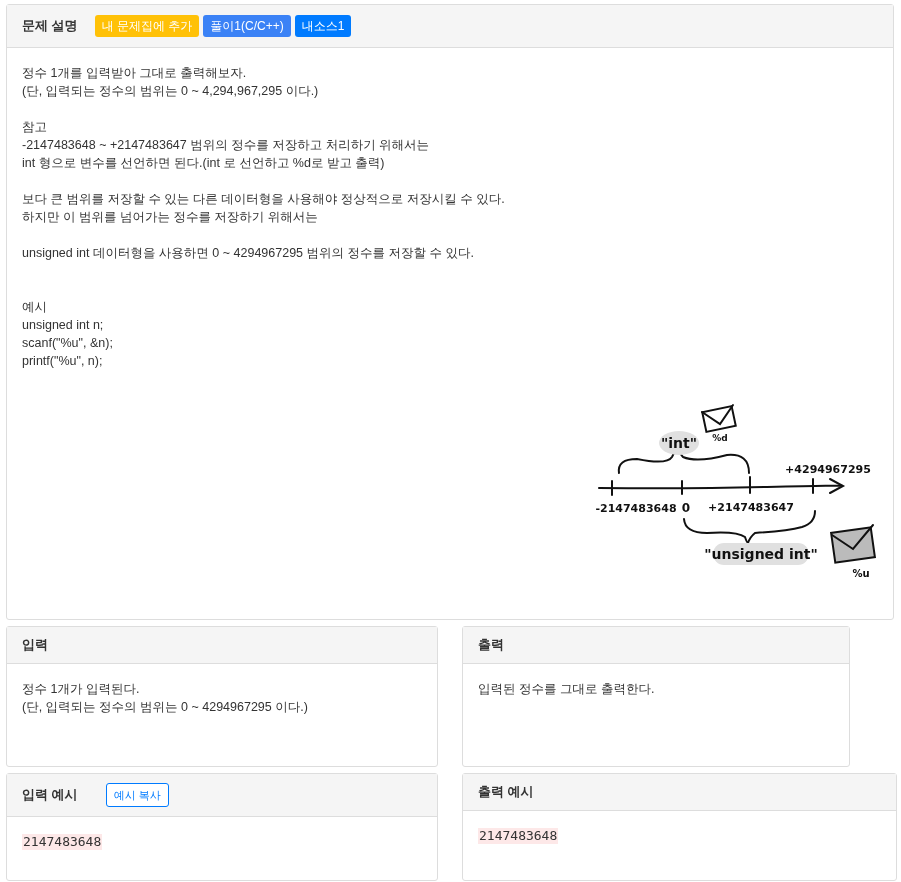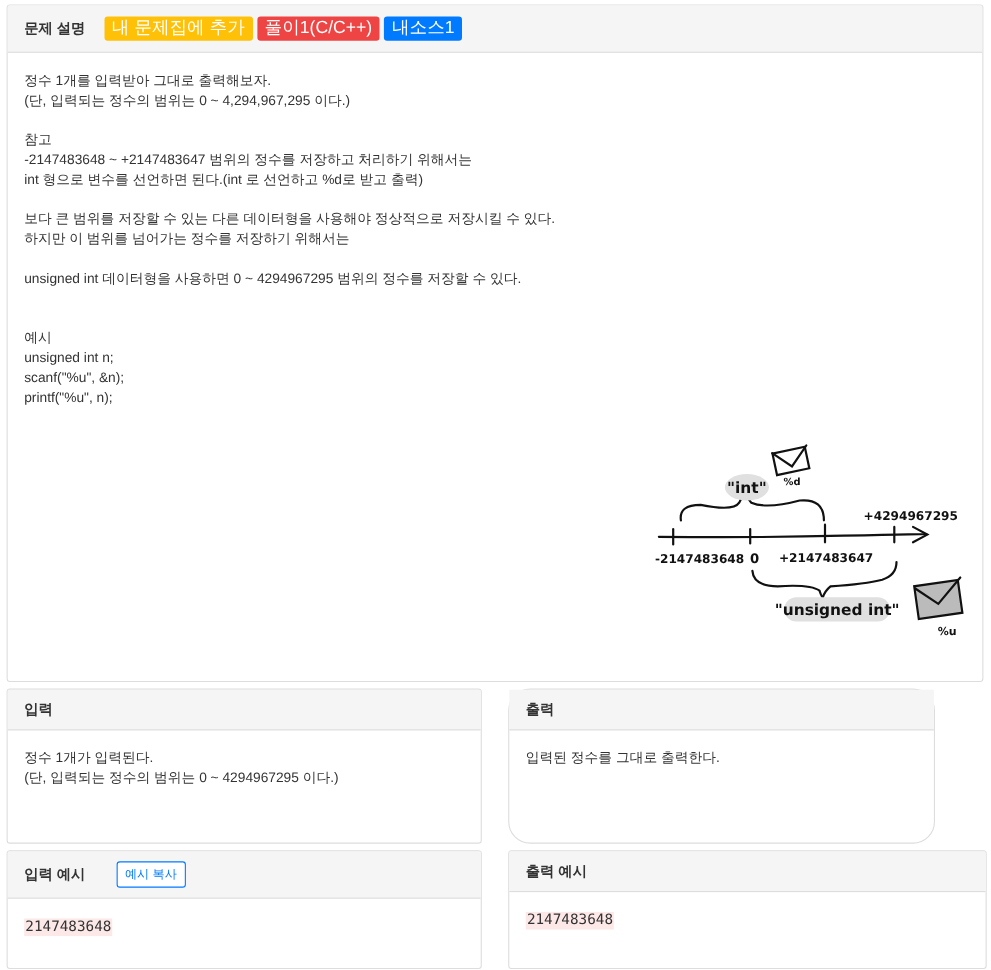--- a/index.html
+++ b/index.html
@@ -1,22 +1,22 @@
 <!DOCTYPE html>
 <html><head>
 <meta charset="utf-8">
 <style>
   html, body { margin:0; padding:0; background:#ffffff; }
   body { width:901px; height:882px; position:relative; font-family:"Liberation Sans","DejaVu Sans",sans-serif; color:#333; overflow:hidden; }
   .panel { position:absolute; border:1px solid #dddddd; border-radius:3px; background:#fff; box-sizing:border-box; }
   .panel-head { background:#f5f5f5; border-bottom:1px solid #dddddd; box-sizing:border-box; display:flex; align-items:center; padding-left:15px; }
   .panel-title { font-weight:bold; font-size:13px; color:#333; }
-  .btn { display:inline-block; font-size:16px; color:#fff; border-radius:3px; padding:0 7px; height:22px; line-height:22px; margin-left:5px; white-space:nowrap; }
+  .btn { display:inline-block; font-size:12px; color:#fff; border-radius:3px; padding:0 7px; height:22px; line-height:22px; margin-left:5px; white-space:nowrap; }
   .btn-warning { background:#ffc107; }
-  .btn-success { background:#ef4444; }
+  .btn-success { background:#3b82f6; }
   .btn-primary { background:#007bff; }
   .btn-outline { background:#fff; color:#007bff; border:1px solid #007bff; height:22px; line-height:22px; margin-left:10px; font-size:11px; }
   .panel-body { padding:14px 15px; font-size:12.5px; line-height:18px; color:#333; }
   .line { white-space:pre; min-height:18px; }
   .sample { display:inline-block; background:#fde8e8; font-family:"DejaVu Sans Mono","Liberation Mono",monospace; font-size:13px; color:#333; padding:0 1px; line-height:16px; }
   svg text { font-family:"DejaVu Sans","Liberation Sans",sans-serif; }
 </style>
 </head>
 <body>
 
@@ -85,21 +85,21 @@
 <div class="panel" style="left:6px; top:626px; width:432px; height:141px;">
   <div class="panel-head" style="height:37px;">
     <span class="panel-title">입력</span>
   </div>
   <div class="panel-body" style="padding-top:16px;">
     <div class="line">정수 1개가 입력된다.</div>
     <div class="line">(단, 입력되는 정수의 범위는 0 ~ 4294967295 이다.)</div>
   </div>
 </div>
 
-<div class="panel" style="left:462px; top:626px; width:388px; height:141px;border-radius:20px;">
+<div class="panel" style="left:462px; top:626px; width:388px; height:141px;">
   <div class="panel-head" style="height:37px;">
     <span class="panel-title">출력</span>
   </div>
   <div class="panel-body" style="padding-top:16px;">
     <div class="line">입력된 정수를 그대로 출력한다.</div>
   </div>
 </div>
 
 <div class="panel" style="left:6px; top:773px; width:432px; height:108px;">
   <div class="panel-head" style="height:43px;gap:18px;">

